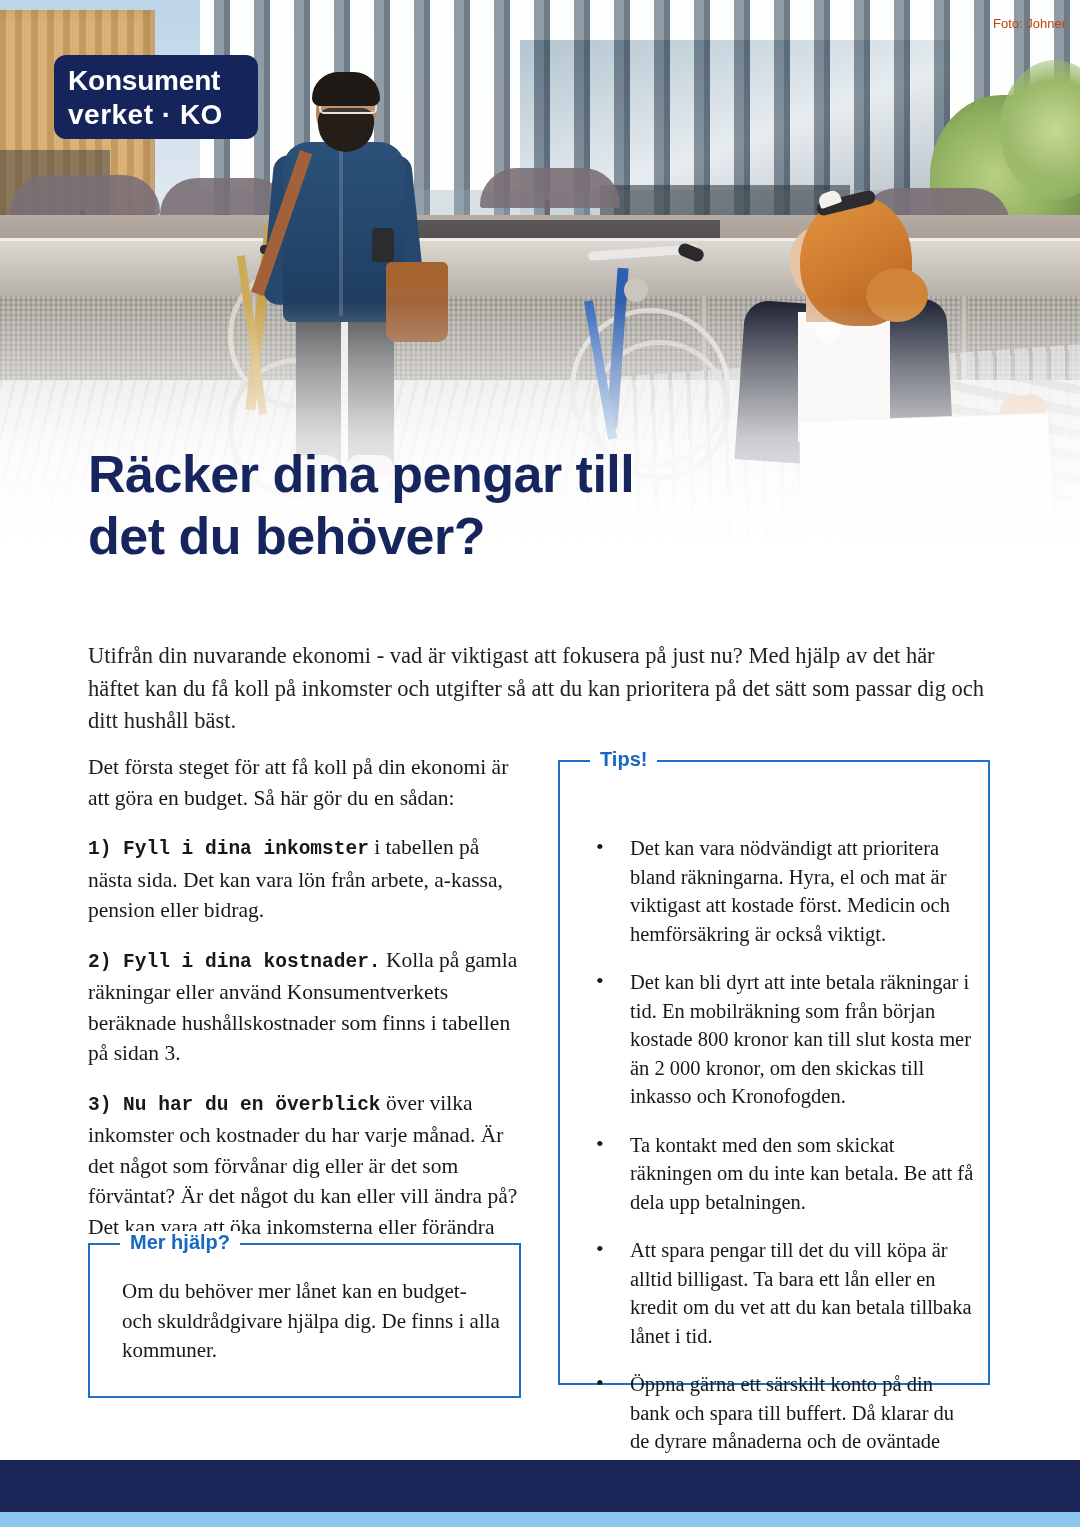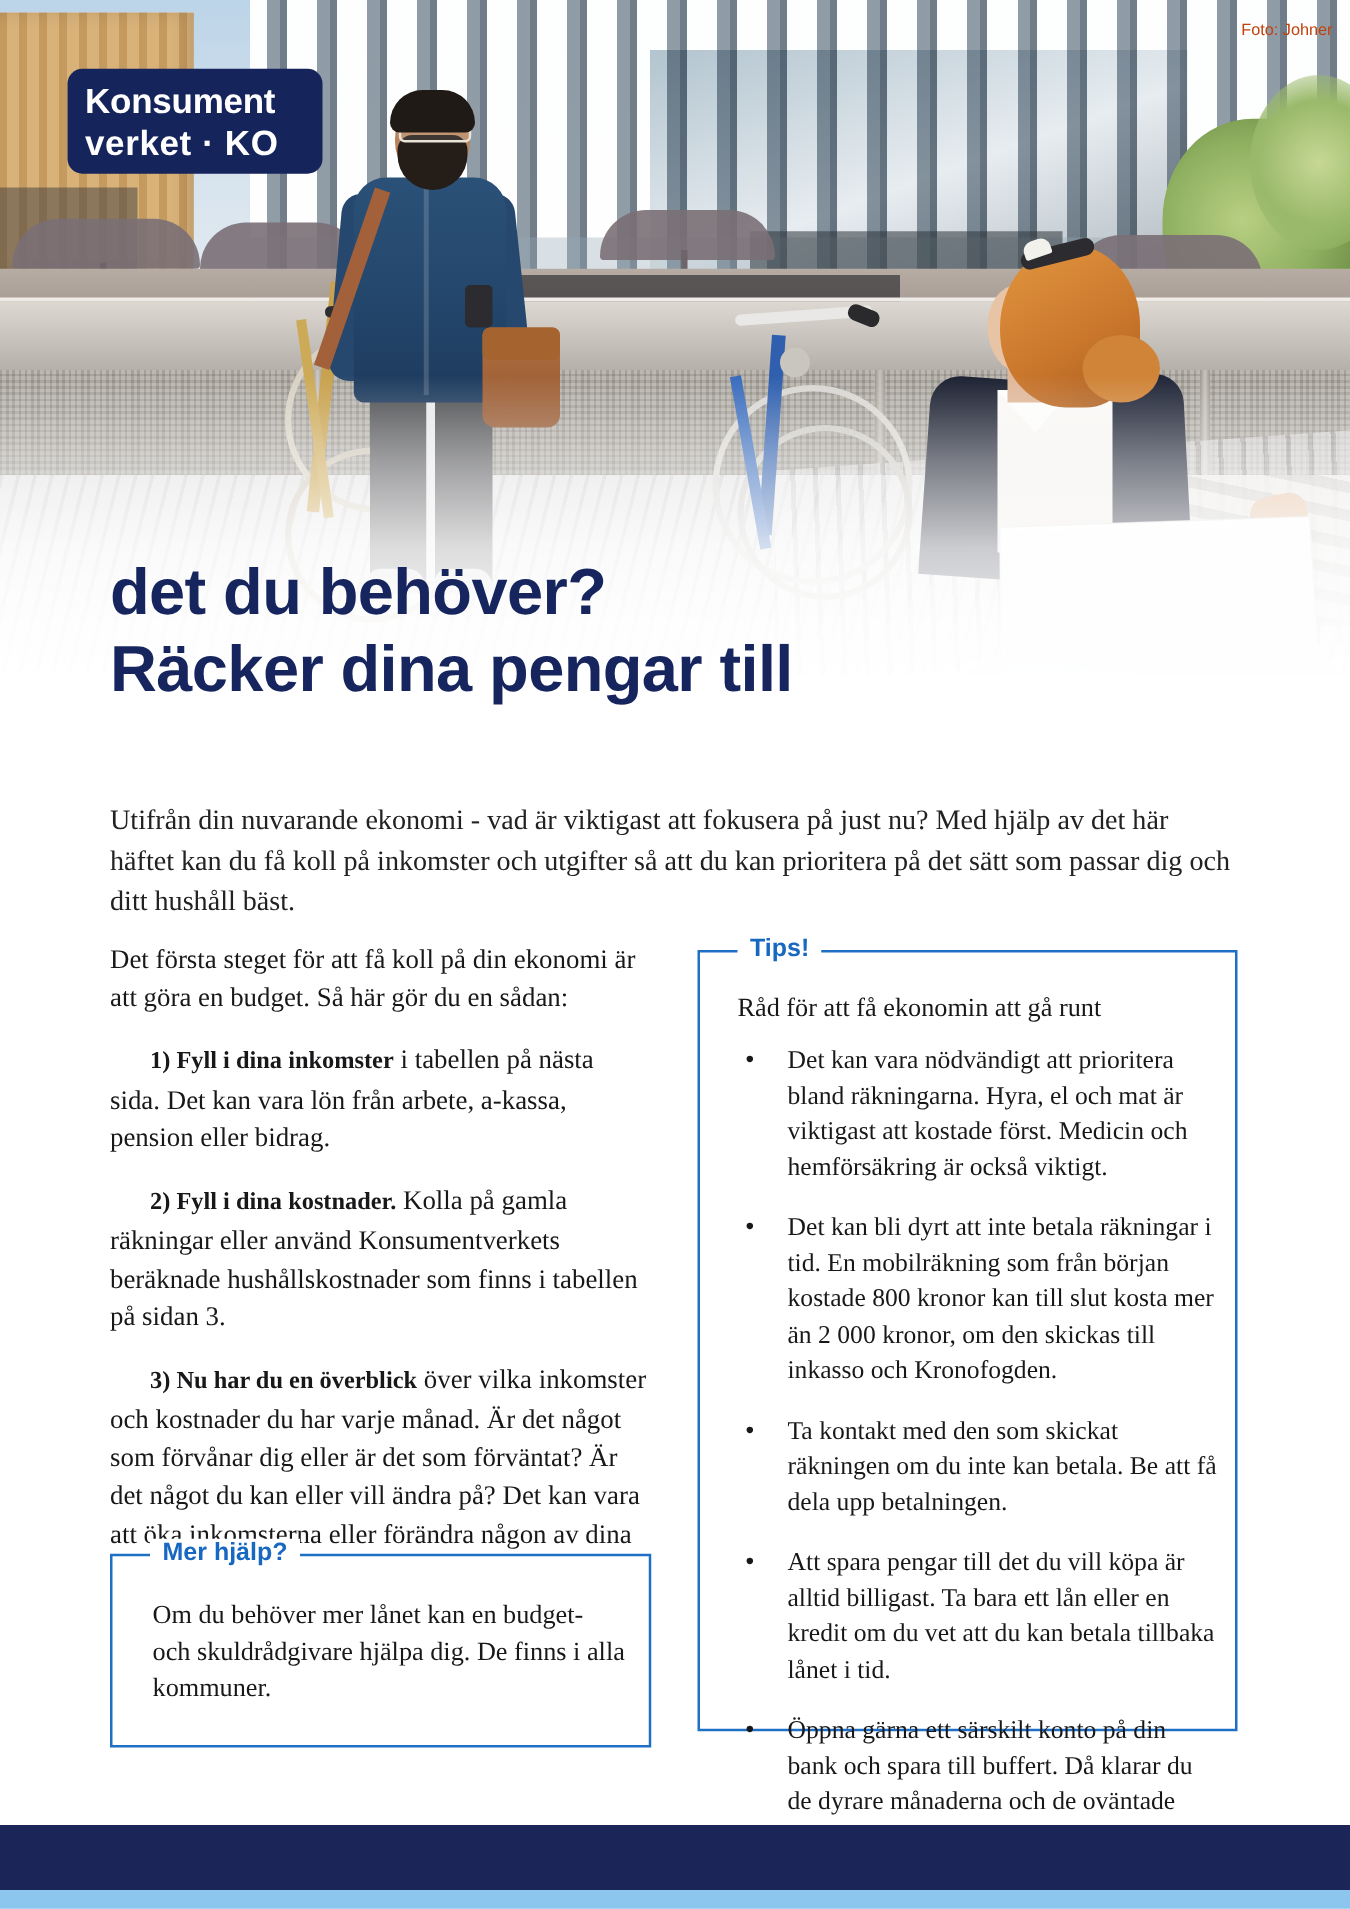--- a/index.html
+++ b/index.html
@@ -413,24 +413,23 @@
   .col-left {
     position: absolute;
     left: 88px; top: 752px;
     width: 432px;
     font-size: 21.5px;
     line-height: 30.5px;
     color: #18181a;
   }
   .col-left p { margin: 0 0 19px 0; }
   .lead {
-    font-family: Liberation Serif, serif;
+    font-family: Liberation Mono, monospace;
     font-weight: 700;
     font-size: 19.5px;
-    margin-left: 32px;
   }
 
   
   .box {
     position: absolute;
     border: 2px solid #1f6fc4;
     box-sizing: border-box;
     background: #ffffff;
   }
   .box-title {
@@ -583,22 +582,22 @@
   <div class="hero-fade-hard"></div>
 
   <div class="logo">
     <div class="l1">Konsument</div>
     <div class="l2">verket · KO</div>
   </div>
 
   <div class="photo-credit">Foto: Johner</div>
 
   <div class="hero-title">
+    <div>Räcker dina pengar till</div>
     <div>det du behöver?</div>
-    <div>Räcker dina pengar till</div>
   </div>
 </div>
 
 <div class="intro">Utifrån din nuvarande ekonomi - vad är viktigast att fokusera på just nu? Med hjälp av det här häftet kan du få koll på inkomster och utgifter så att du kan prioritera på det sätt som passar dig och ditt hushåll bäst.</div>
 
 <div class="col-left">
   <p>Det första steget för att få koll på din ekonomi är att göra en budget. Så här gör du en sådan:</p>
   <p>
     <span class="lead">1) Fyll i dina inkomster</span><span> i tabellen på nästa sida. Det kan vara lön från arbete, a-kassa, pension eller bidrag.</span>
   </p>
@@ -613,21 +612,20 @@
   </p>
 </div>
 
 <div class="box box-help">
   <div class="box-title">Mer hjälp?</div>
   <div class="box-body">Om du behöver mer lånet kan en budget- och skuldrådgivare hjälpa dig. De finns i alla kommuner.</div>
 </div>
 
 <div class="box box-tips">
   <div class="box-title">Tips!</div>
-  <div class="tips-sub">Råd för att få ekonomin att gå runt</div>
   <ul class="tips-list" id="tips-list">
       <li><span class="bullet">•</span><span>Det kan vara nödvändigt att prioritera bland räkningarna. Hyra, el och mat är viktigast att kostade först. Medicin och hemförsäkring är också viktigt.</span></li>
       <li><span class="bullet">•</span><span>Det kan bli dyrt att inte betala räkningar i tid. En mobilräkning som från början kostade 800 kronor kan till slut kosta mer än 2 000 kronor, om den skickas till inkasso och Kronofogden.</span></li>
       <li><span class="bullet">•</span><span>Ta kontakt med den som skickat räkningen om du inte kan betala. Be att få dela upp betalningen.</span></li>
       <li><span class="bullet">•</span><span>Att spara pengar till det du vill köpa är alltid billigast. Ta bara ett lån eller en kredit om du vet att du kan betala tillbaka lånet i tid.</span></li>
       <li><span class="bullet">•</span><span>Öppna gärna ett särskilt konto på din bank och spara till buffert. Då klarar du de dyrare månaderna och de oväntade kostnaderna bättre.</span></li>
     </ul>
 </div>
 
 <div class="footer-navy"></div>

